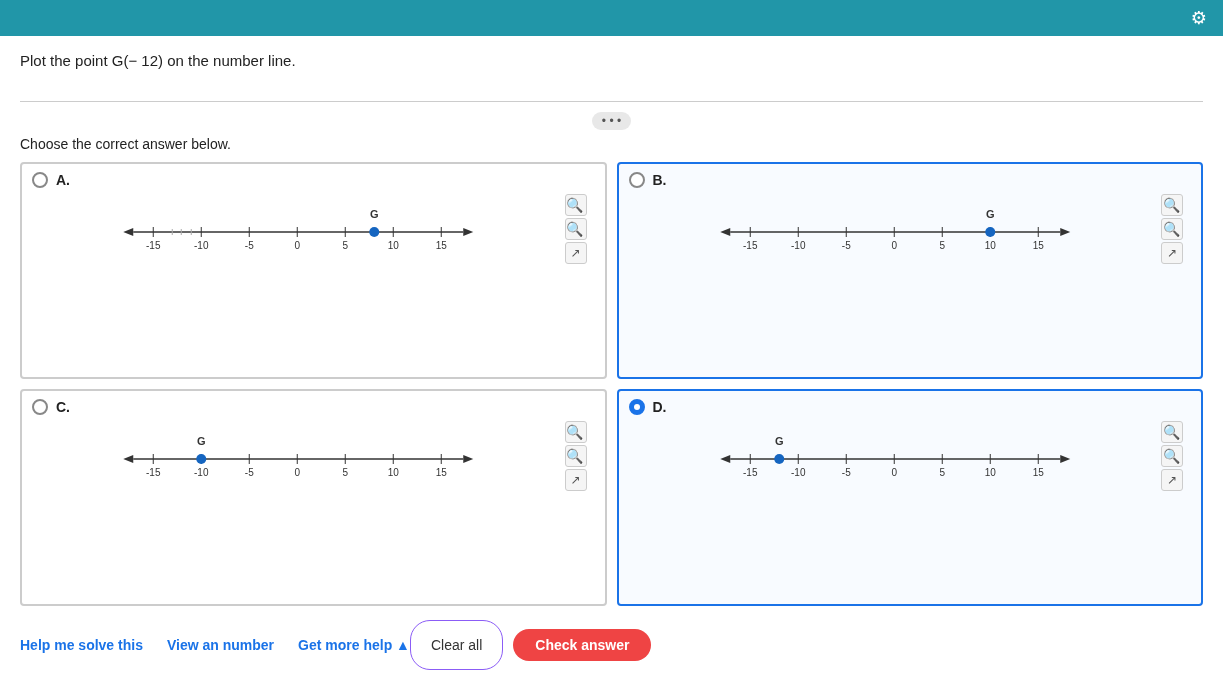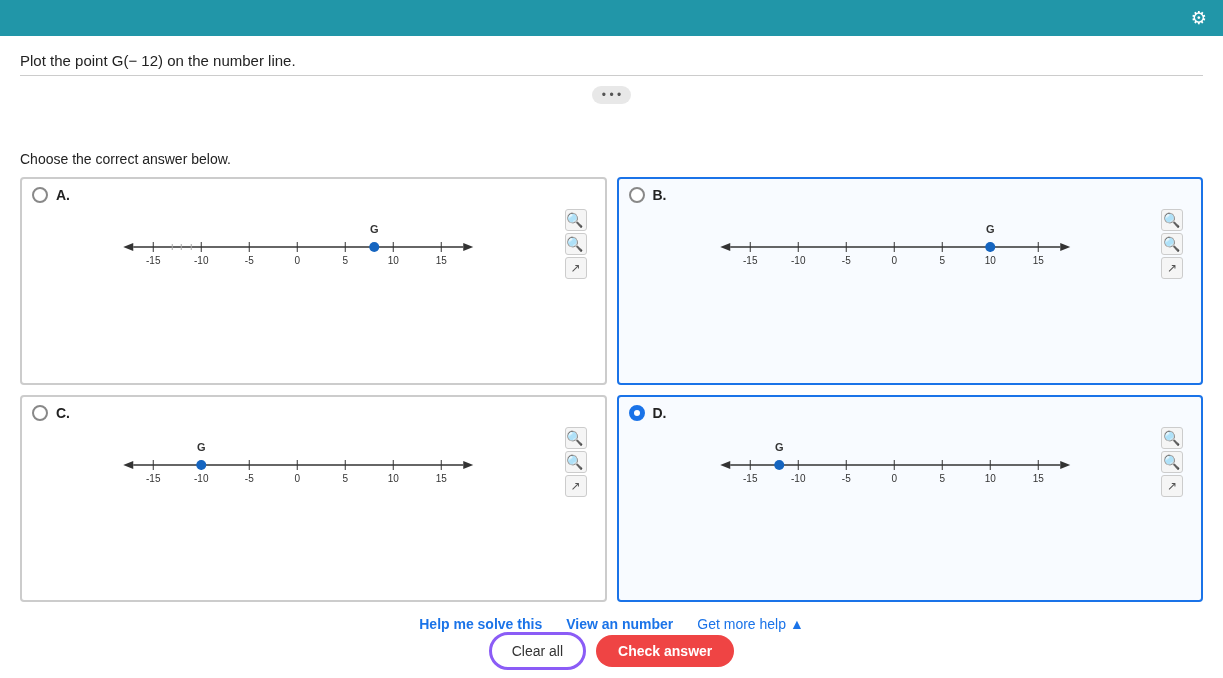--- a/index.html
+++ b/index.html
@@ -30,32 +30,31 @@
       margin: 0;
       padding: 16px 20px 0 20px;
       width: 100%;
       height: calc(678px - 36px);
       display: flex;
       flex-direction: column;
     }
     .question-text {
       font-size: 15px;
       color: #222;
-      margin-bottom: 0;
+      margin-bottom: 26px;
     }
     .divider {
       border: none;
       border-top: 1px solid #ccc;
       margin: 6px 0 10px 0;
     }
     .choose-text {
       font-size: 14px;
       color: #222;
       margin-bottom: 10px;
-      margin-top: 41px;
     }
     .answers-grid {
       display: grid;
       grid-template-columns: 1fr 1fr;
       gap: 10px;
       flex: 1;
     }
     .answer-option {
       border: 2px solid #ccc;
       border-radius: 4px;
@@ -146,50 +145,49 @@
     .number-line-svg {
       width: 100%;
       height: 60px;
     }
     .bottom-bar {
       display: flex;
       align-items: center;
       justify-content: flex-start;
       padding: 10px 0 8px 0;
       margin-top: 4px;
-      flex-direction: column;
     }
     .bottom-left {
       display: flex;
       gap: 24px;
       align-items: center;
     }
     .help-link {
       color: #1a73e8;
       font-size: 14px;
       font-weight: bold;
       cursor: pointer;
       text-decoration: none;
     }
     .get-more-help {
       color: #1a73e8;
       font-size: 14px;
-      font-weight: normal;
+      font-weight: bold;
       cursor: pointer;
     }
     .bottom-right {
       display: flex;
       gap: 10px;
       align-items: center;
     }
     .clear-all-btn {
-      border: 3px solid #8b5cf6;
+      border: 1px solid #8b5cf6;
       background: white;
       border-radius: 20px;
-      padding: 8px 20px;
+      padding: 16px 20px;
       font-size: 14px;
       cursor: pointer;
       color: #333;
     }
     .check-answer-btn {
       background: #ef4444;
       color: white;
       border: none;
       border-radius: 20px;
       padding: 8px 22px;

